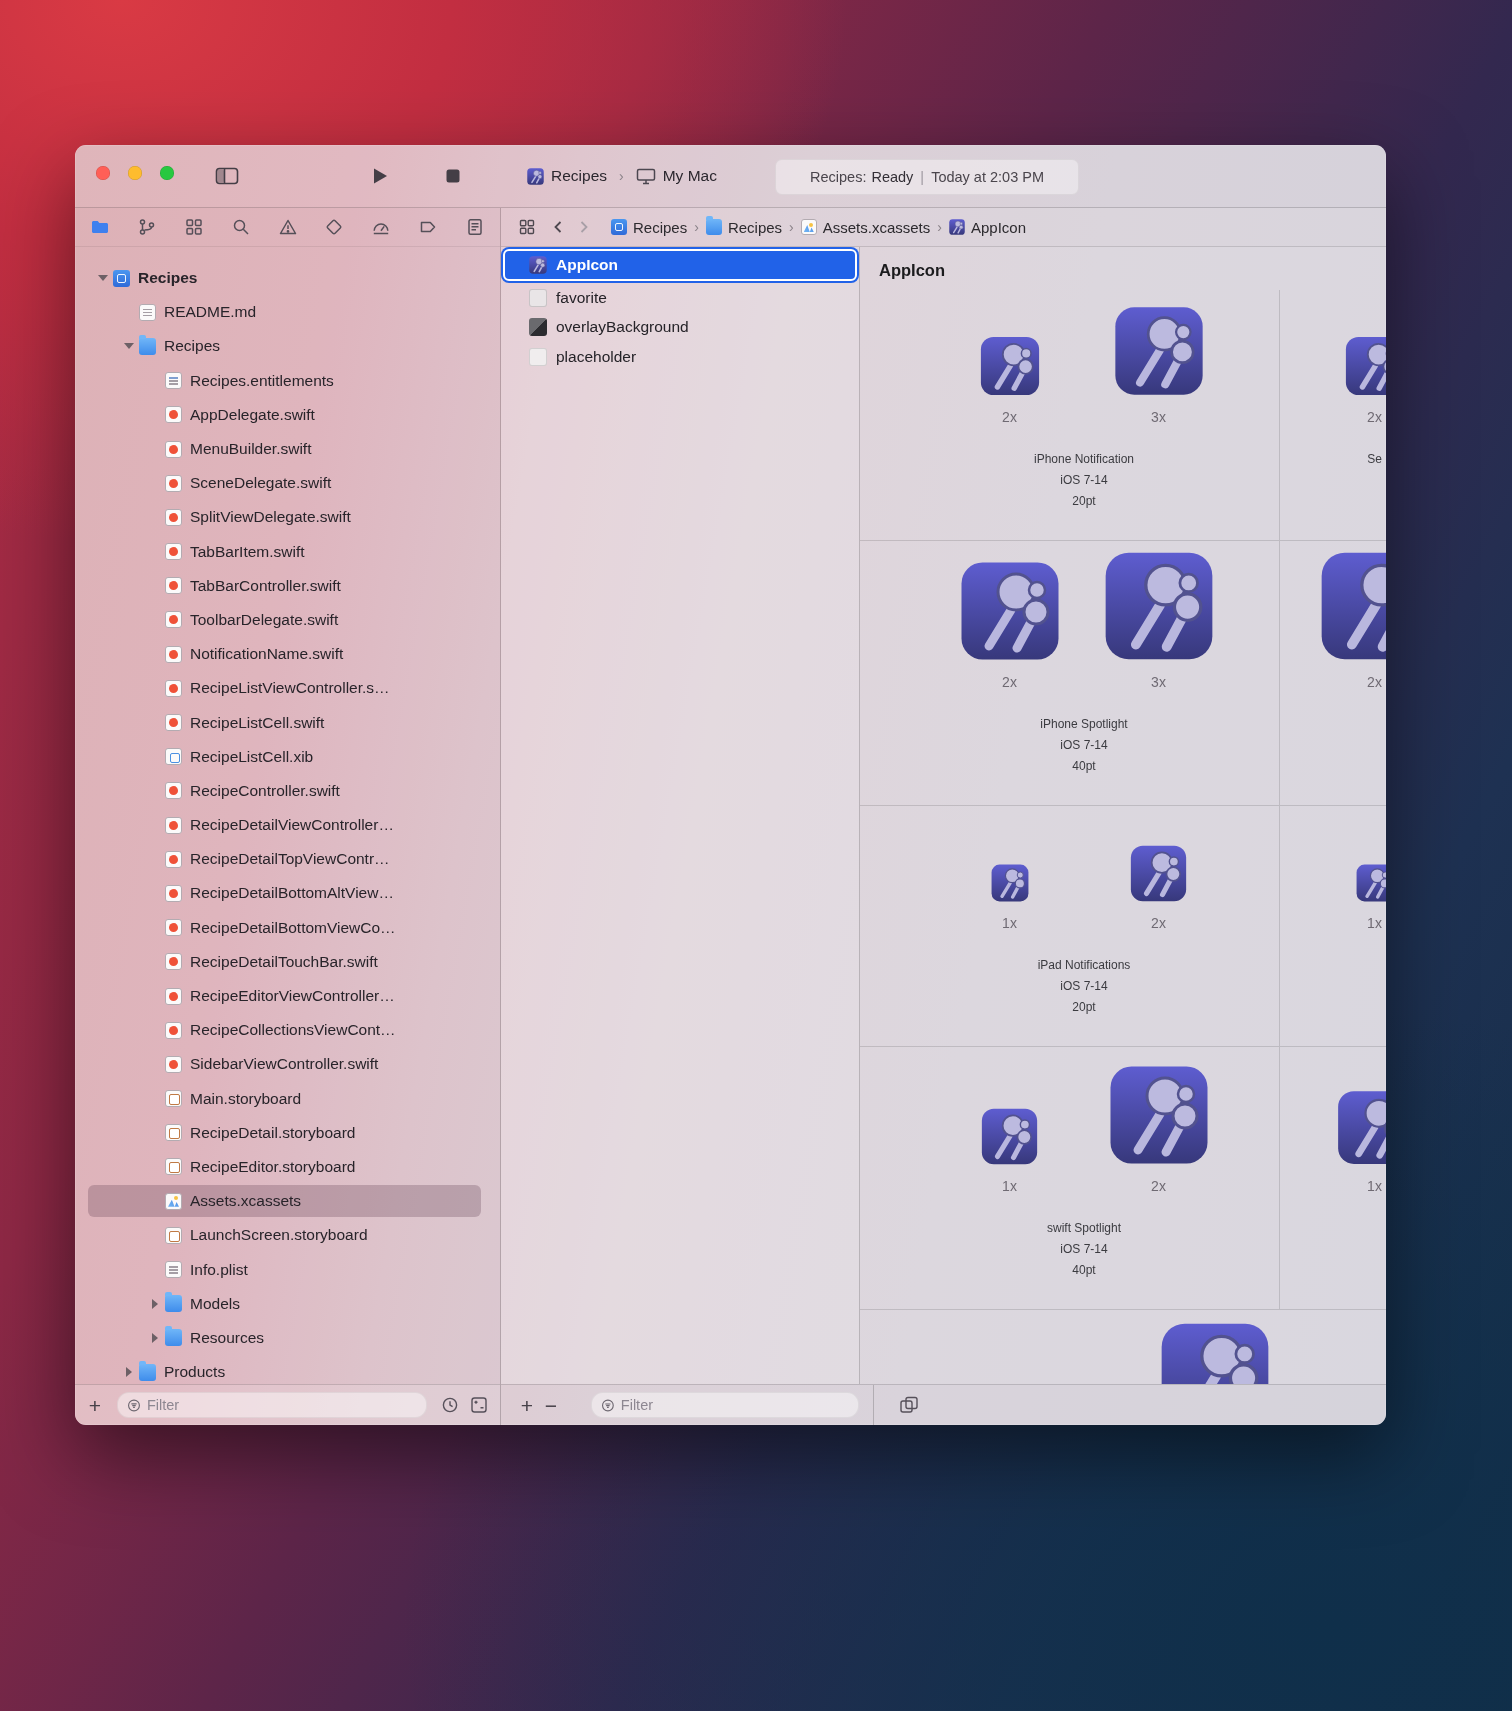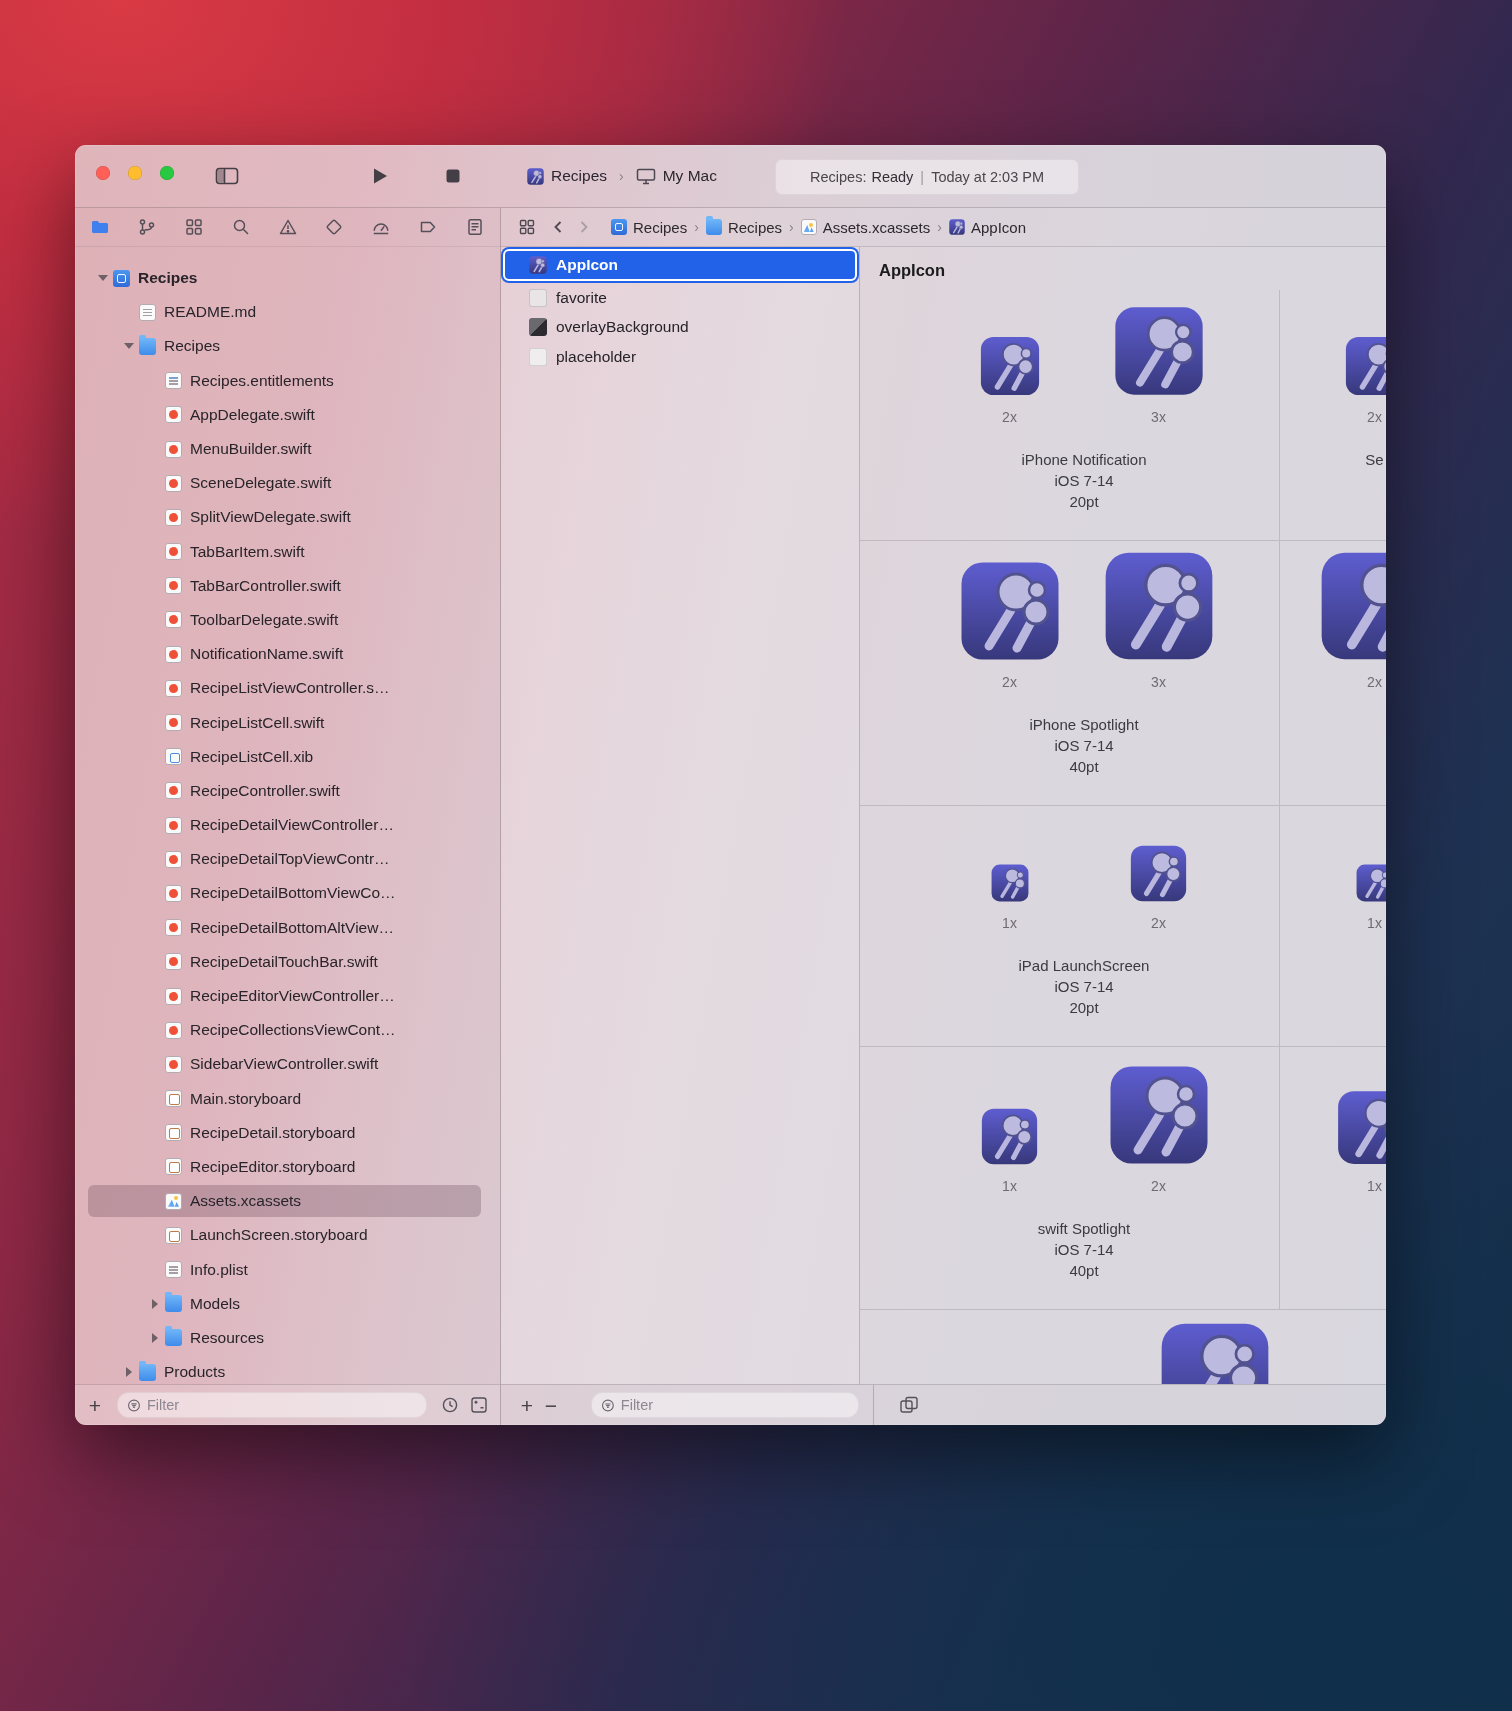--- a/index.html
+++ b/index.html
@@ -96,21 +96,21 @@
   .detail{flex:1;min-width:0;overflow:hidden;background:rgba(255,255,255,.20);}
   .detail-header{font-size:16.5px;font-weight:700;color:#1b1b1d;padding:14px 0 10px 19px;}
   .g-row{display:flex;border-bottom:1px solid rgba(0,0,0,.13);}
   .g-main{width:420px;flex:none;box-sizing:border-box;padding-left:75px;border-right:1px solid rgba(0,0,0,.13);}
   .g-side{flex:1;padding-left:20px;overflow:visible;}
   .cells{display:flex;align-items:flex-end;}
   .r1 .cells{height:106px;} .r2 .cells{height:120px;} .r3 .cells{height:96px;} .r4 .cells{height:118px;}
   .cell{width:149px;display:flex;justify-content:center;flex:none;}
   .scales{display:flex;margin-top:13px;}
   .scale{width:149px;text-align:center;font-size:14px;color:#6f6a73;flex:none;}
-  .caption{width:298px;text-align:center;margin:24px 0 28px;font-size:15px;color:#3b3b40;line-height:21px;}
+  .caption{width:298px;text-align:center;margin:24px 0 28px;font-size:12px;color:#3b3b40;line-height:21px;}
   .g-side .caption{width:149px;}
   .z38{width:38px;height:38px;} .z57{width:57px;height:57px;} .z60{width:60px;height:60px;}
   .z75{width:75px;height:75px;} .z90{width:90px;height:90px;} .z100{width:100px;height:100px;} .z110{width:110px;height:110px;}
   .r5pad{padding:12px 0 0 300px;}
   
   .editor-bottom{height:40px;flex:none;border-top:1px solid rgba(0,0,0,.14);display:flex;background:rgba(255,255,255,.12);}
   .alist-bottom{width:358px;flex:none;border-right:1px solid rgba(0,0,0,.18);display:flex;align-items:center;padding-left:14px;}
   .detail-bottom{flex:1;display:flex;align-items:center;padding-left:25px;}
   svg{display:block;}
 </style>
@@ -333,26 +333,26 @@
             <span class="lbl">RecipeDetailViewController…</span>
           </div>
         <div class="trow d2">
             <span class="disc"></span>
             <span class="ic ic-swift"></span>
             <span class="lbl">RecipeDetailTopViewContr…</span>
           </div>
         <div class="trow d2">
             <span class="disc"></span>
             <span class="ic ic-swift"></span>
+            <span class="lbl">RecipeDetailBottomAltView…</span>
+          </div>
+        <div class="trow d2">
+            <span class="disc"></span>
+            <span class="ic ic-swift"></span>
             <span class="lbl">RecipeDetailBottomViewCo…</span>
-          </div>
-        <div class="trow d2">
-            <span class="disc"></span>
-            <span class="ic ic-swift"></span>
-            <span class="lbl">RecipeDetailBottomAltView…</span>
           </div>
         <div class="trow d2">
             <span class="disc"></span>
             <span class="ic ic-swift"></span>
             <span class="lbl">RecipeDetailTouchBar.swift</span>
           </div>
         <div class="trow d2">
             <span class="disc"></span>
             <span class="ic ic-swift"></span>
             <span class="lbl">RecipeEditorViewController…</span>
@@ -599,21 +599,21 @@
                     <svg class="z57" viewBox="0 0 100 100">
                       <use href="#appicon-art"></use>
                     </svg>
                   </div>
               </div>
               <div class="scales">
                 <div class="scale">1x</div>
                 <div class="scale">2x</div>
               </div>
               <div class="caption">
-                <div>iPad LaunchScreen</div>
+                <div>iPad Notifications</div>
                 <div>iOS 7-14</div>
                 <div>20pt</div>
               </div>
             </div>
             <div class="g-side">
               <div class="cells">
                   <div class="cell">
                     <svg class="z38" viewBox="0 0 100 100">
                       <use href="#appicon-art"></use>
                     </svg>

